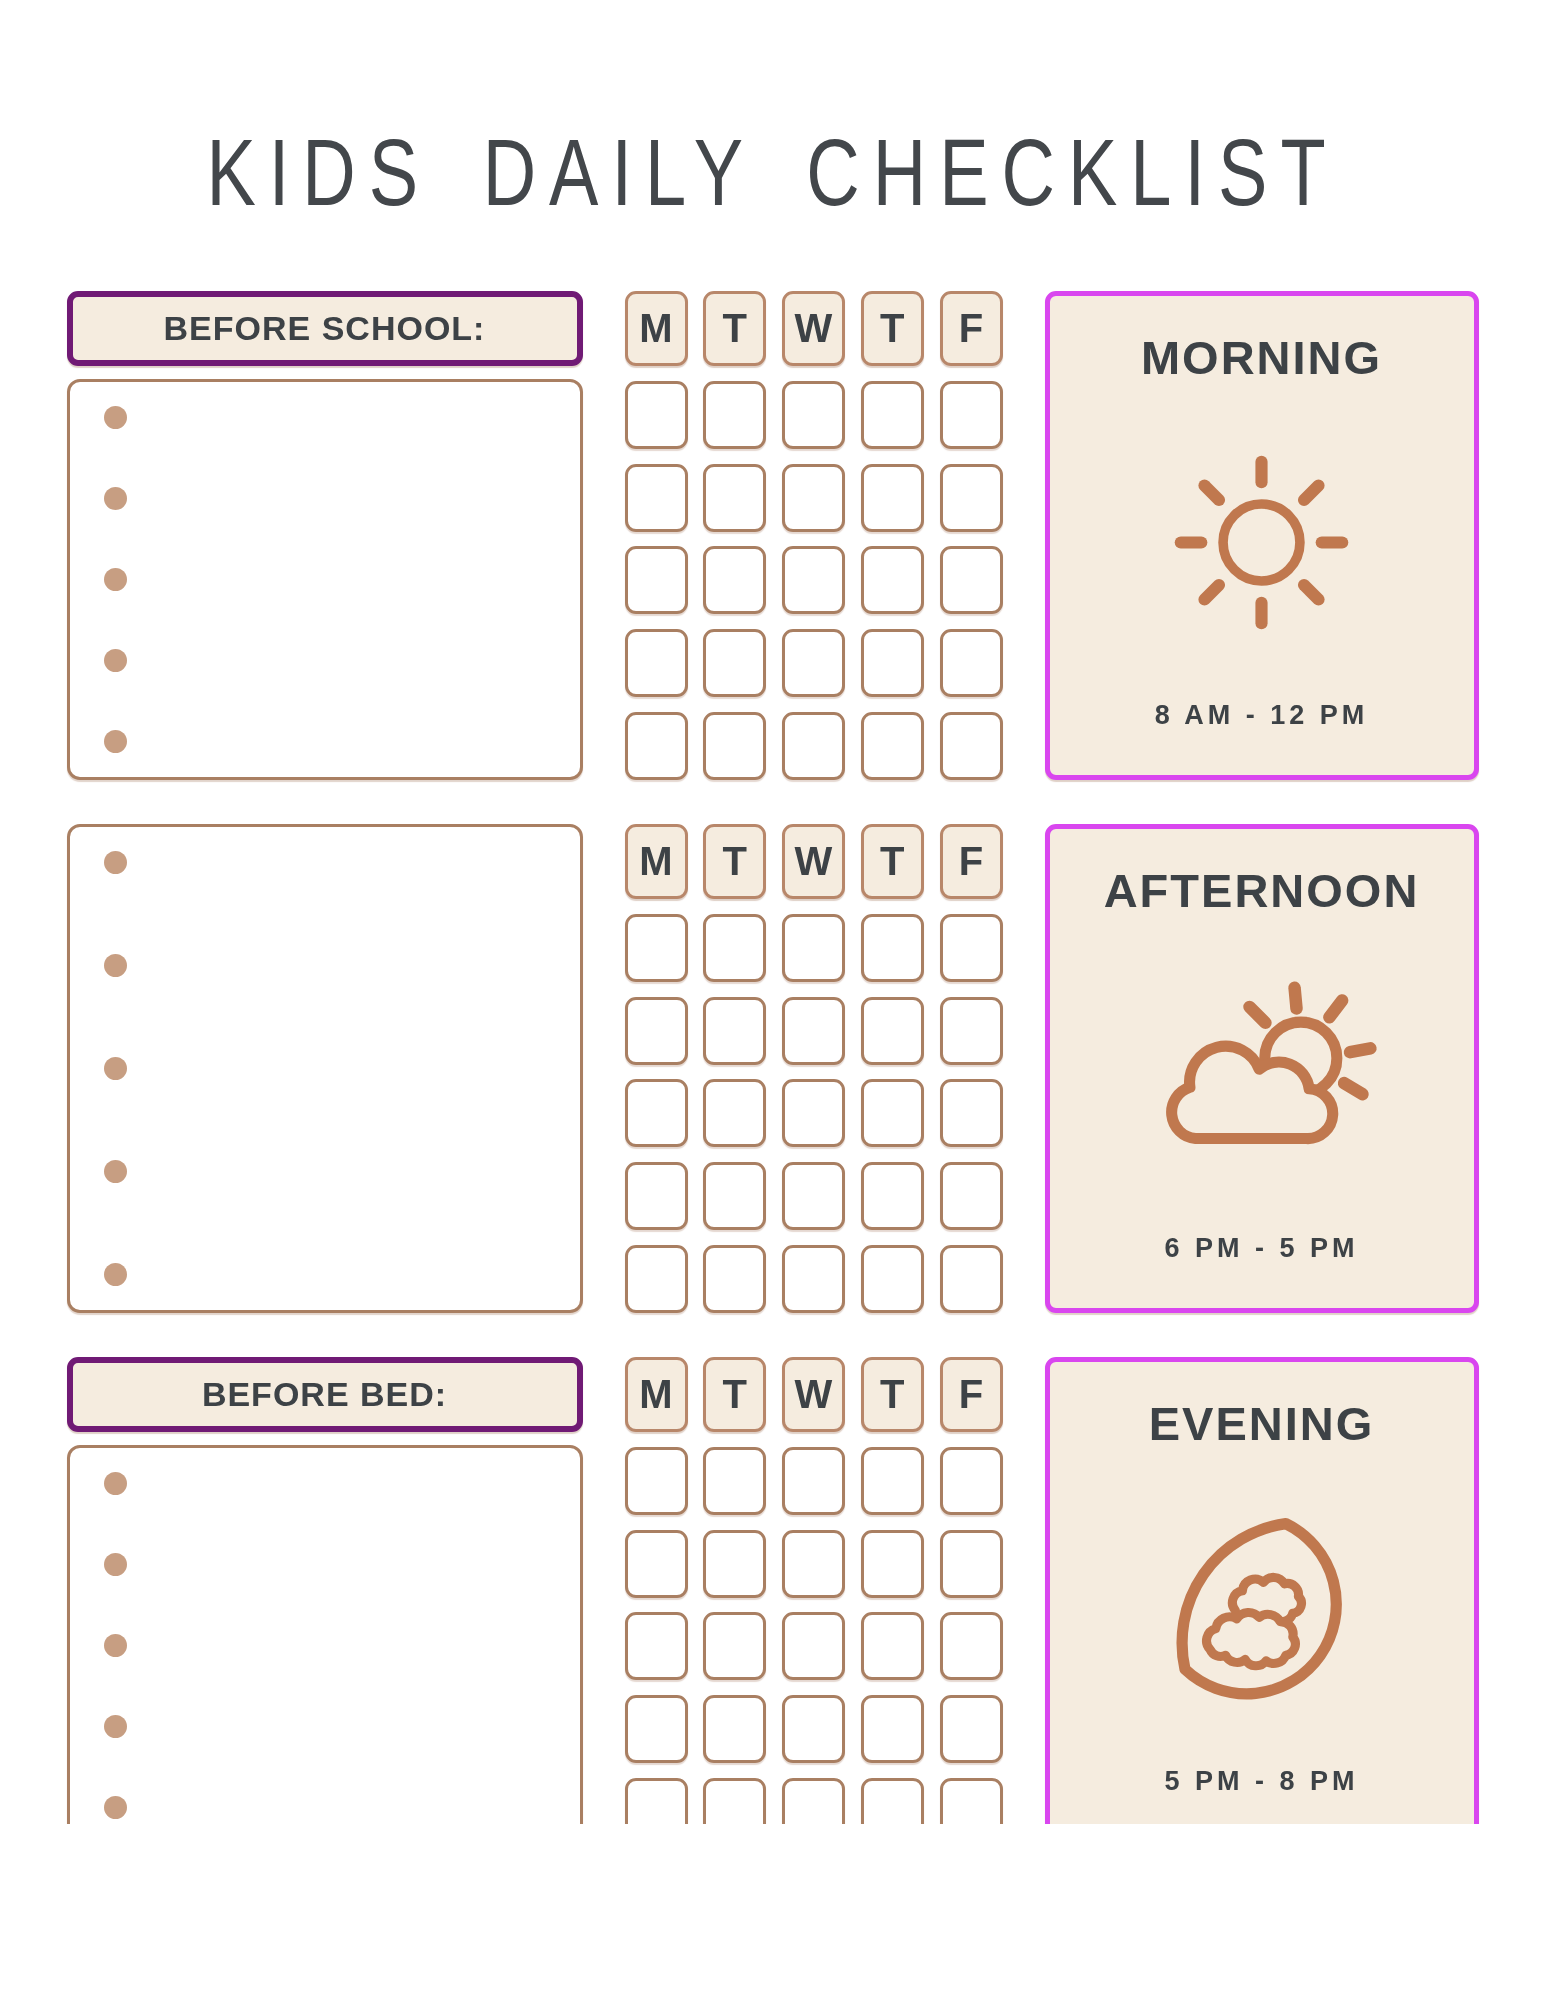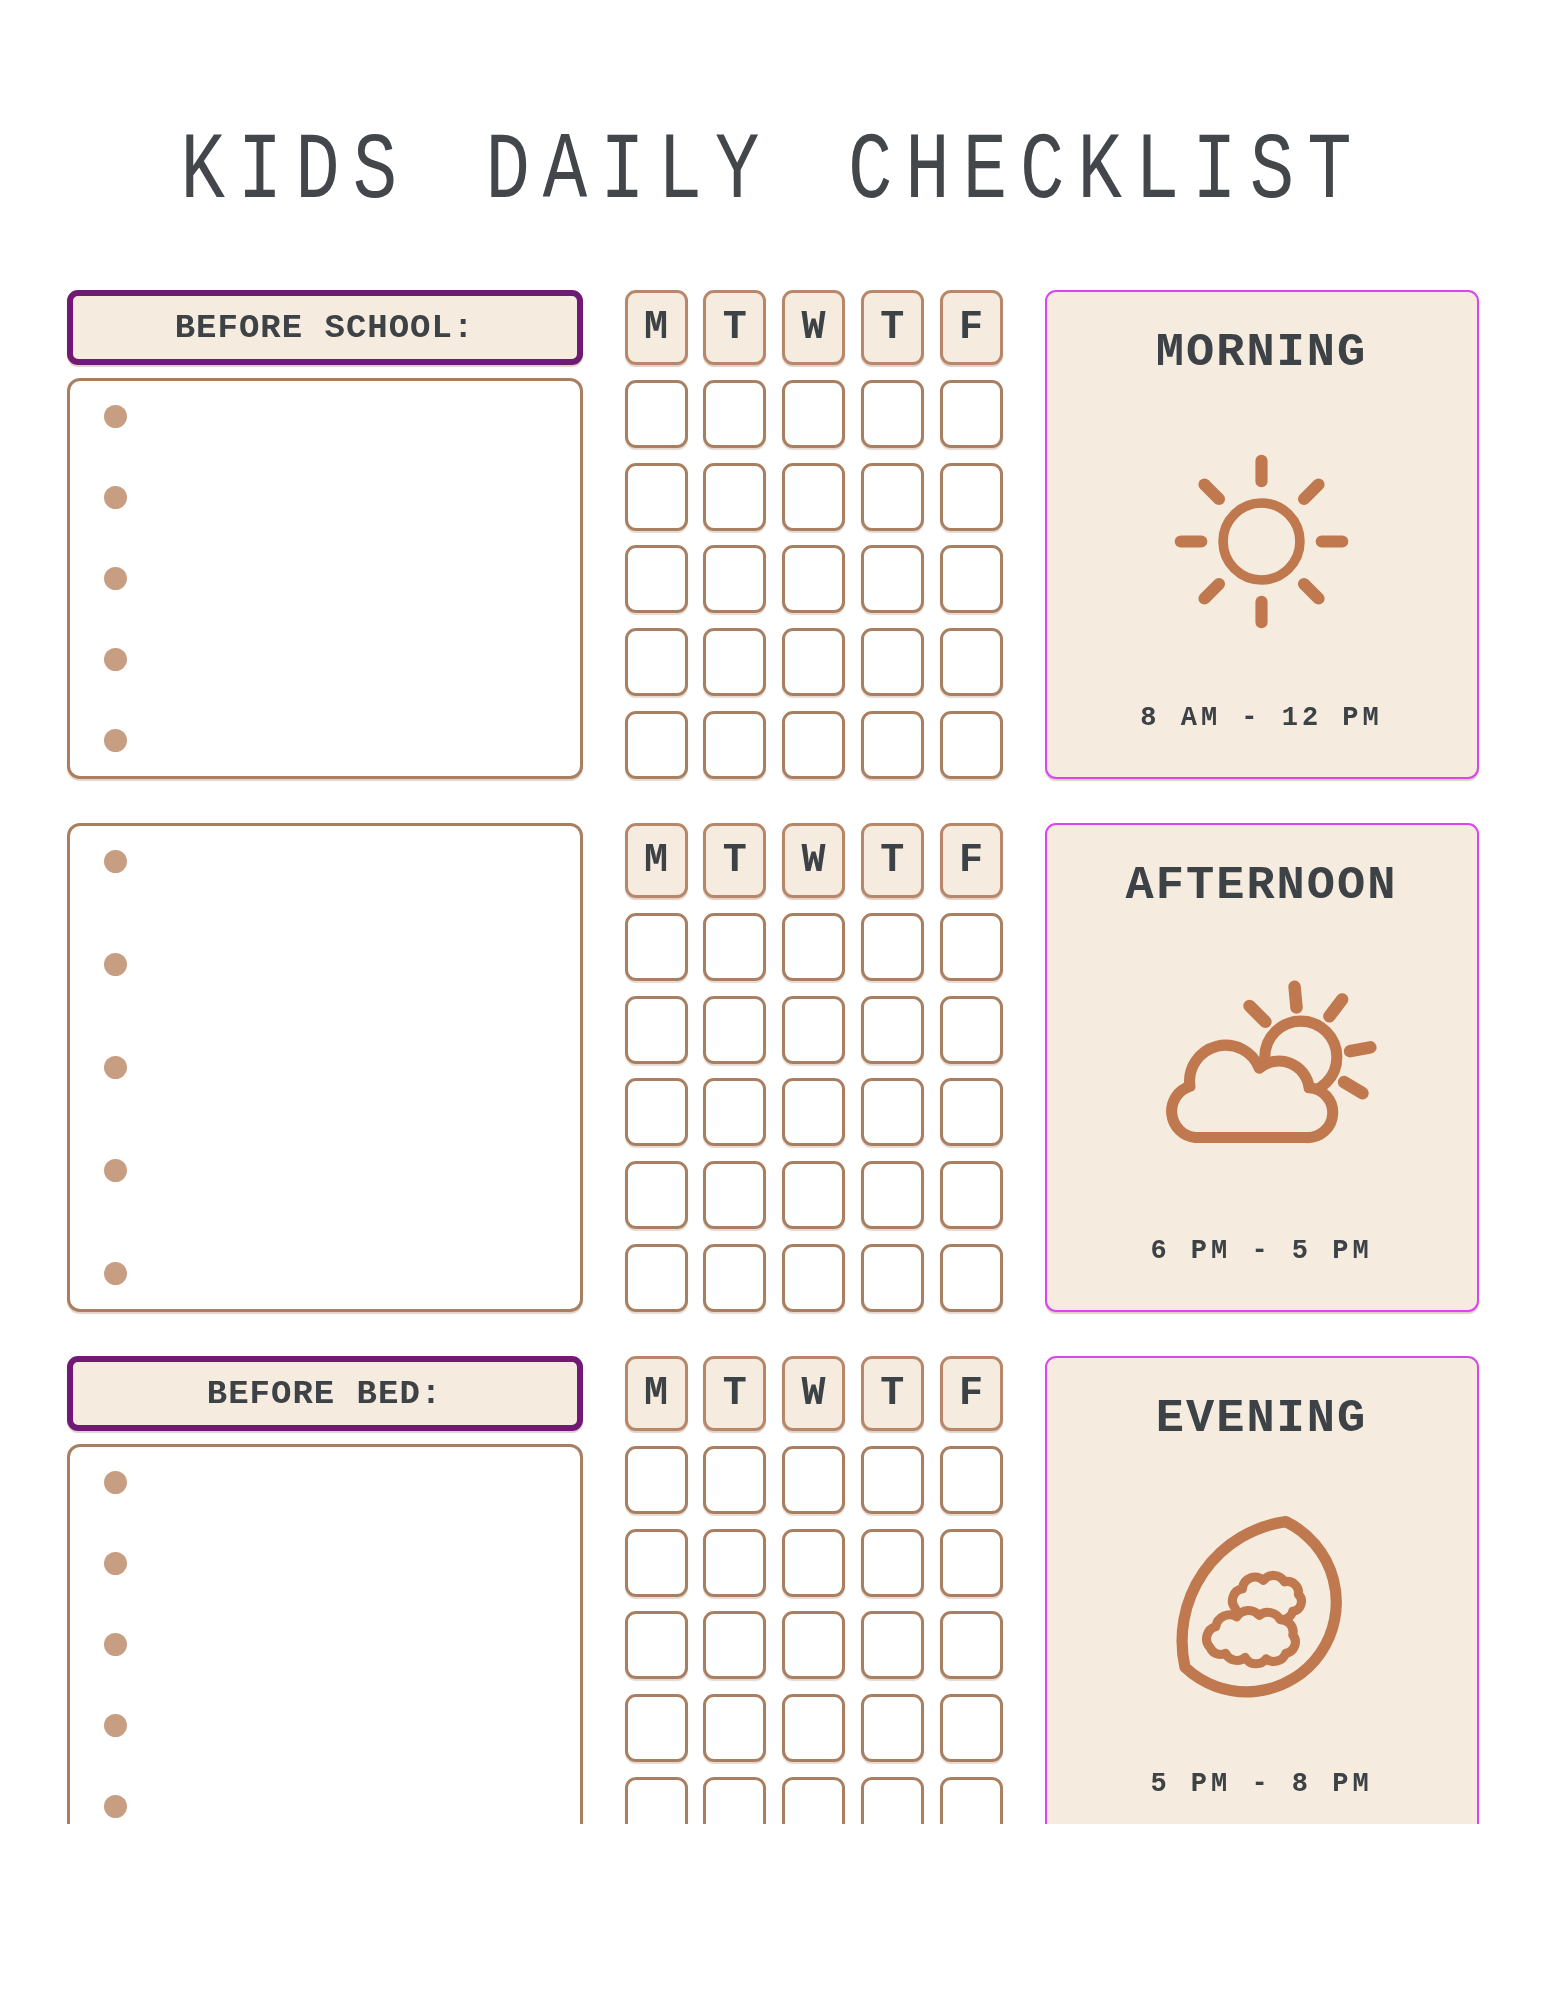--- a/index.html
+++ b/index.html
@@ -1,17 +1,17 @@
 <!DOCTYPE html>
 <html><head>
 <meta charset="utf-8">
 <style>
   html,body{margin:0;padding:0;background:#ffffff;}
   .page{position:relative;width:1545px;height:1824px;background:#ffffff;overflow:hidden;
-        font-family:Liberation Mono, monospace;}
+        font-family:Liberation Sans, sans-serif;}
   
   .title{margin-top:118px;text-align:center;color:#43474b;font-weight:400;
          font-size:74px;letter-spacing:13px;word-spacing:18px;
          transform:scaleY(1.28);transform-origin:top center;white-space:nowrap;}
   
   .rows{width:1412px;margin:88px auto 0 auto;display:flex;flex-direction:column;gap:44px;}
   .row{display:grid;grid-template-columns:516px 378px 434px;justify-content:space-between;
        height:489px;}
   
   .leftcol{display:flex;flex-direction:column;gap:13px;}
@@ -25,21 +25,21 @@
   .dot{width:23px;height:23px;border-radius:50%;background:#c79e82;display:block;}
   
   .weekgrid{display:grid;grid-template-columns:repeat(5,63px);grid-template-rows:75px repeat(5,68px);
        justify-content:space-between;align-content:space-between;height:489px;}
   .day-head{box-sizing:border-box;background:#f5ecdf;border:3px solid #b8876a;border-radius:11px;
        display:flex;align-items:center;justify-content:center;font-size:40px;font-weight:700;
        color:#3d4246;box-shadow:0 2px 1px rgba(150,100,70,.30);}
   .checkbox{box-sizing:border-box;background:#ffffff;border:3px solid #a97f62;border-radius:11px;
        box-shadow:0 2px 1px rgba(150,100,70,.25);}
   
-  .period-card{box-sizing:border-box;background:#f5ecdf;border:2px solid #d946ef;border-radius:11px;
+  .period-card{box-sizing:border-box;background:#f5ecdf;border:5px solid #d946ef;border-radius:11px;
        display:flex;flex-direction:column;align-items:center;justify-content:space-between;
        padding:34px 10px 44px 10px;box-shadow:0 2px 1px rgba(150,100,70,.30);}
   .period-title{font-size:47px;font-weight:700;color:#3d4246;letter-spacing:2px;}
   .period-time{font-size:27px;font-weight:700;color:#3d4246;letter-spacing:4px;white-space:nowrap;}
   .icon-wrap{flex:1;display:flex;align-items:center;justify-content:center;}
   .icon-wrap svg{display:block;}
   .tstroke{stroke:#c0784e;fill:none;}
   .tfill{fill:#f5ecdf;stroke:#c0784e;}
 </style>
 </head>

